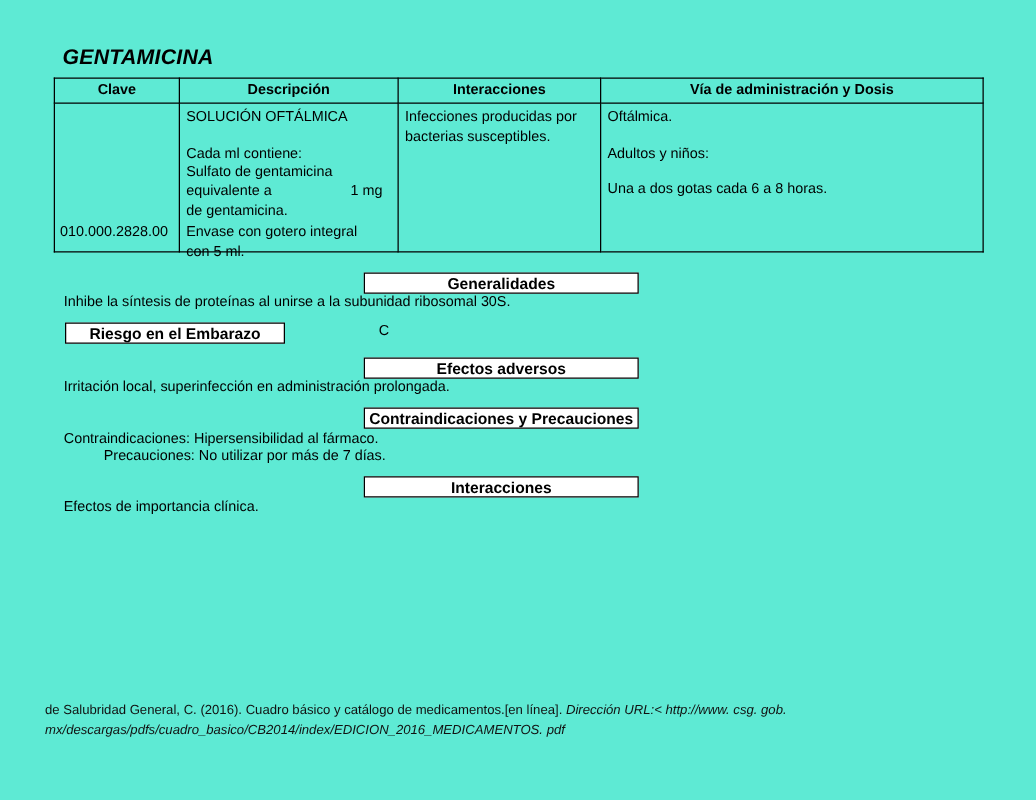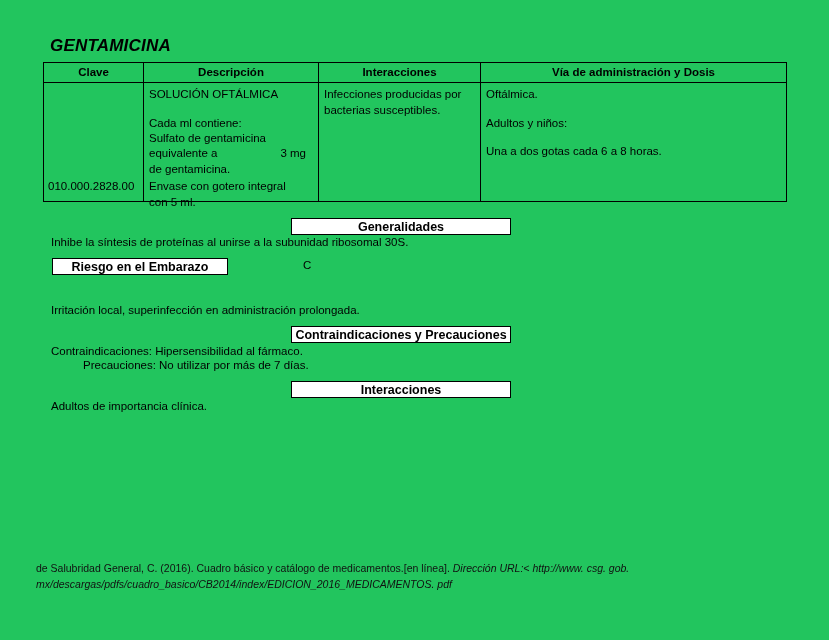--- a/index.html
+++ b/index.html
@@ -12,21 +12,21 @@
     width: 829px;
     height: 640px;
     position: relative;
     font-family: "Liberation Sans", sans-serif;
     color: #000000;
     overflow: hidden;
   }
   .page {
     position: absolute;
     inset: 0;
-    background: #22c55e;
+    background: #5eead4;
   }
 
   
   .drug-title {
     position: absolute;
     left: 50px;
     top: 36px;
     font-size: 17px;
     font-weight: bold;
     font-style: italic;
@@ -176,21 +176,21 @@
           </div>
         </td>
         <td>
           <div class="cell-inner">
             <div class="desc-line">SOLUCIÓN OFTÁLMICA</div>
             <div class="blank-line"></div>
             <div class="desc-line">Cada ml contiene:</div>
             <div class="desc-line">Sulfato de gentamicina</div>
             <div class="equiv-row">
               <span>equivalente a</span>
-              <span>3 mg</span>
+              <span>1 mg</span>
             </div>
             <div class="desc-line">de gentamicina.</div>
             <div class="envase-block">
               <div>Envase con gotero integral</div>
               <div>con 5 ml.</div>
             </div>
           </div>
         </td>
         <td>
           <div class="cell-inner">
@@ -210,26 +210,27 @@
       </tr>
     </tbody>
   </table>
 
   <div class="section-box sec-right" style="top:218px;">Generalidades</div>
   <div class="body-text" style="left:51px; top:234px;">Inhibe la síntesis de proteínas al unirse a la subunidad ribosomal 30S.</div>
 
   <div class="section-box sec-preg" style="top:258px;">Riesgo en el Embarazo</div>
   <div class="preg-value" style="top:259px;">C</div>
 
+  <div class="section-box sec-right" style="top:286px;">Efectos adversos</div>
   <div class="body-text" style="left:51px; top:302px;">Irritación local, superinfección en administración prolongada.</div>
 
   <div class="section-box sec-right" style="top:326px;">Contraindicaciones y Precauciones</div>
   <div class="body-text" style="left:51px; top:343px;">Contraindicaciones: Hipersensibilidad al fármaco.</div>
   <div class="body-text" style="left:51px; top:357px;margin-left:32px;">Precauciones: No utilizar por más de 7 días.</div>
 
   <div class="section-box sec-right" style="top:381px;">Interacciones</div>
-  <div class="body-text" style="left:51px; top:398px;">Adultos de importancia clínica.</div>
+  <div class="body-text" style="left:51px; top:398px;">Efectos de importancia clínica.</div>
 
   <div class="footer">
     <span>de Salubridad General, C. (2016). Cuadro básico y catálogo de medicamentos.[en línea]. </span><i>Dirección URL:&lt; http://www. csg. gob. mx/descargas/pdfs/cuadro_basico/CB2014/index/EDICION_2016_MEDICAMENTOS. pdf</i>
   </div>
 
 </div>
 
 </body></html>

